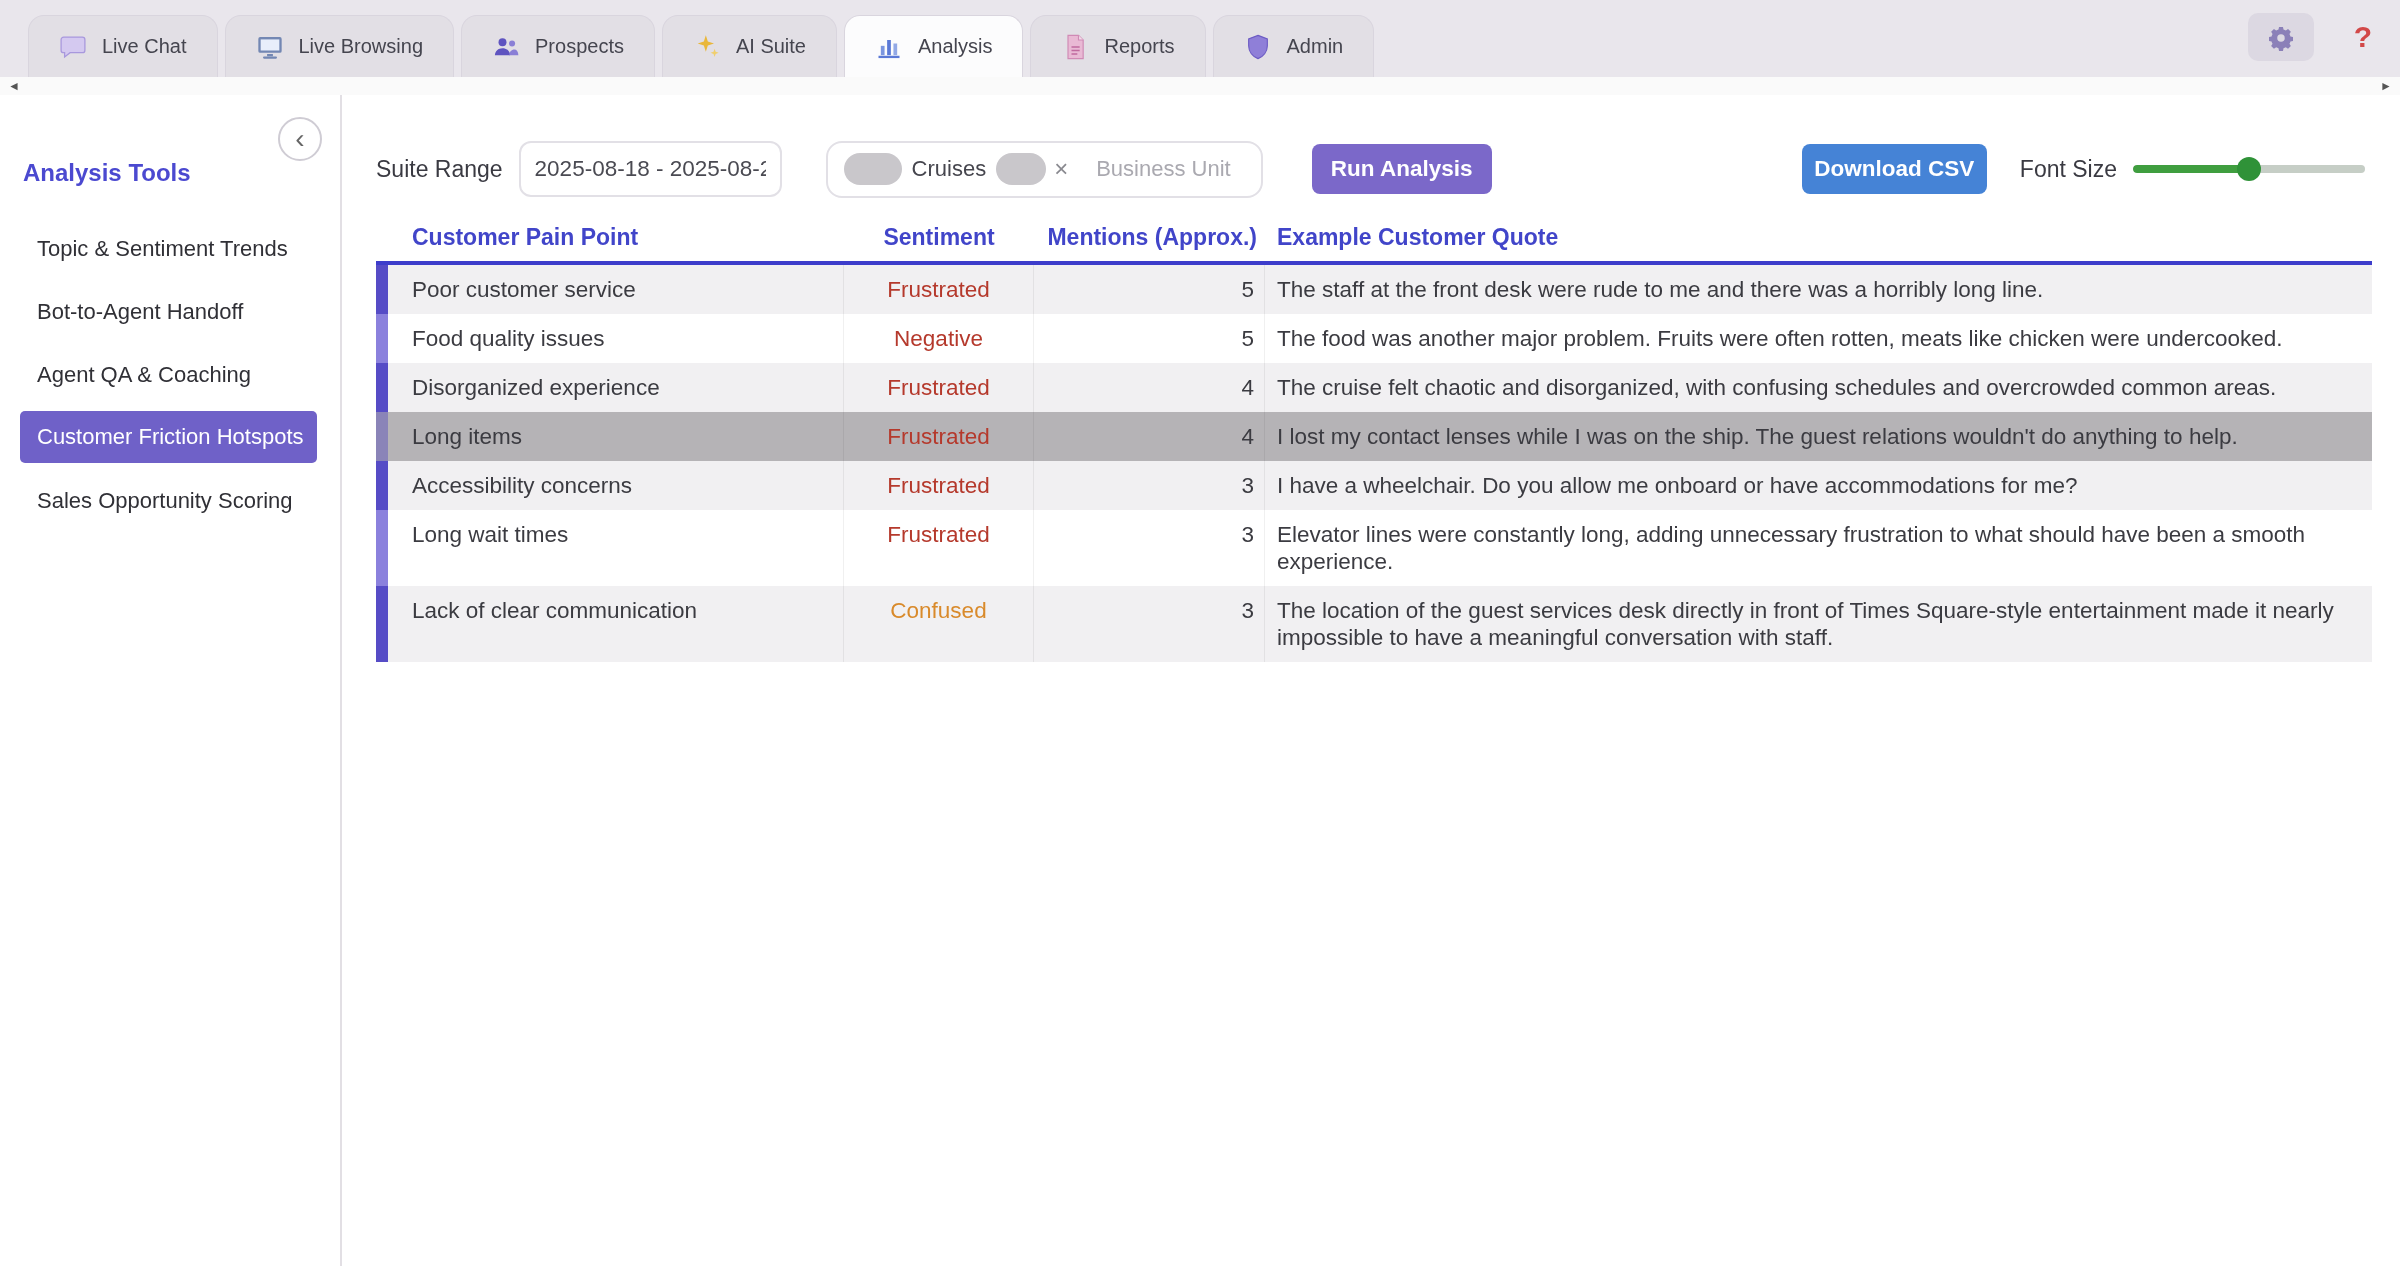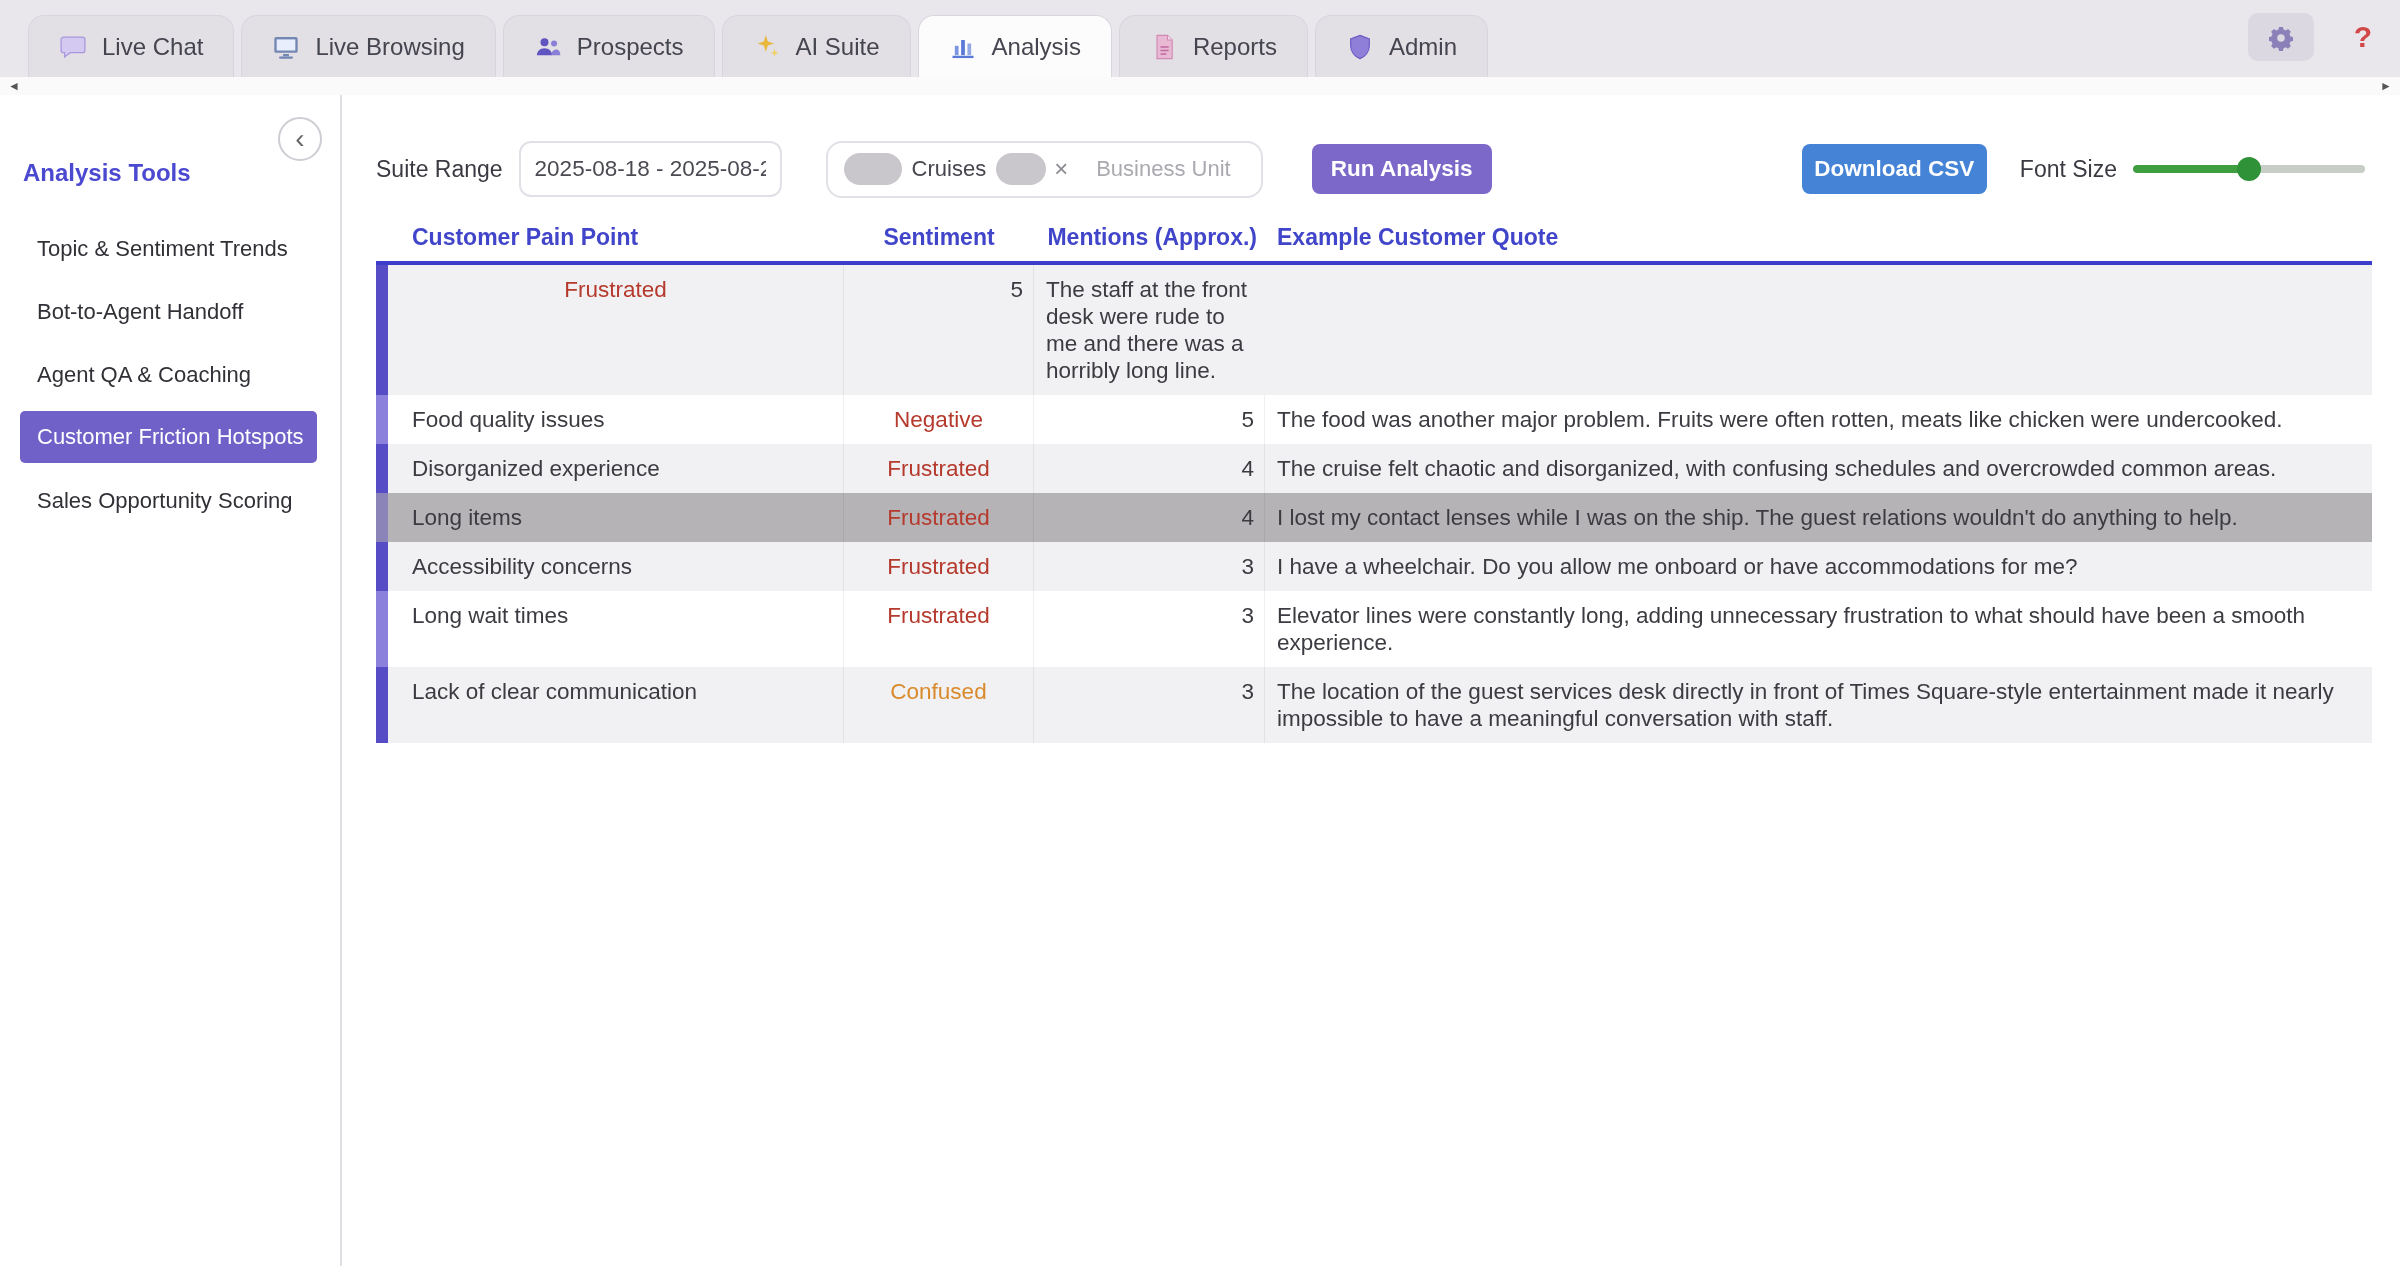--- a/index.html
+++ b/index.html
@@ -3,21 +3,21 @@
 <meta charset="utf-8">
 <style>
   *{box-sizing:border-box;margin:0;padding:0}
   html,body{background:#ffffff}
   .app{position:relative;width:2400px;height:1266px;font-family:"Liberation Sans",sans-serif;background:#fff;overflow:hidden}
 
   
   .topbar{position:absolute;left:0;top:0;width:2400px;height:77px;background:#e9e6ec;display:flex;align-items:flex-end}
   .tab-strip{display:flex;align-items:flex-end;gap:7px;padding-left:28px;height:100%}
   .tab{height:62px;display:flex;align-items:center;gap:15px;padding:0 30px;border-radius:16px 16px 0 0;
-       border:1px solid #d9d5de;border-bottom:none;background:#e2dfe5;font-size:24px;color:#45454f;cursor:pointer;white-space:nowrap}
+       border:1px solid #d9d5de;border-bottom:none;background:#e2dfe5;font-size:20px;color:#45454f;cursor:pointer;white-space:nowrap}
   .tab.active{background:#fcfcfd;font-weight:normal}
   .ticon{width:28px;height:28px;display:inline-flex}
   .ticon svg{width:100%;height:100%}
   .topbar-right{position:absolute;right:28px;top:13px;display:flex;align-items:center;gap:40px}
   .gear-btn{width:66px;height:48px;border-radius:10px;background:#dcd8e2;border:none;display:flex;align-items:center;justify-content:center;cursor:pointer}
   .gear-btn svg{width:30px;height:30px}
   .help-btn{background:none;border:none;color:#d24848;font-size:30px;font-weight:bold;cursor:pointer;line-height:1}
 
   
   .hscroll{position:absolute;left:0;top:77px;width:2400px;height:18px;background:#fafafa}
@@ -217,20 +217,21 @@
     <div class="table">
       <div class="thead">
         <div class="th pain">Customer Pain Point</div>
         <div class="th sent">Sentiment</div>
         <div class="th mentions">Mentions (Approx.)</div>
         <div class="th quote">Example Customer Quote</div>
       </div>
       <div id="tbody">
           <div class="trow">
             <div class="cell accent" style="background: rgb(86, 76, 198);"></div>
+            <div class="cell pain">Poor customer service</div>
             <div class="cell sent" style="color: rgb(181, 57, 44);">Frustrated</div>
             <div class="cell mentions">5</div>
             <div class="cell quote">The staff at the front desk were rude to me and there was a horribly long line.</div>
           </div>
           <div class="trow">
             <div class="cell accent" style="background: rgb(139, 129, 221);"></div>
             <div class="cell pain">Food quality issues</div>
             <div class="cell sent" style="color: rgb(181, 57, 44);">Negative</div>
             <div class="cell mentions">5</div>
             <div class="cell quote">The food was another major problem. Fruits were often rotten, meats like chicken were undercooked.</div>

